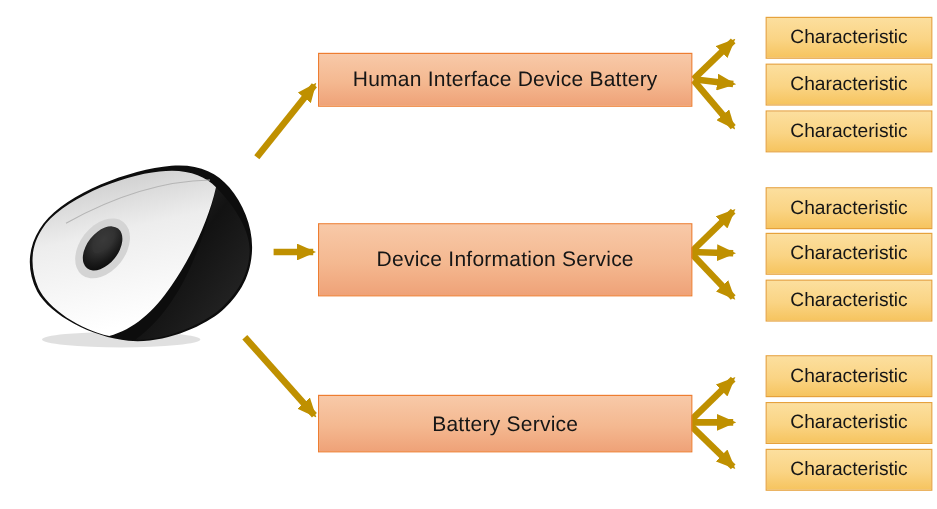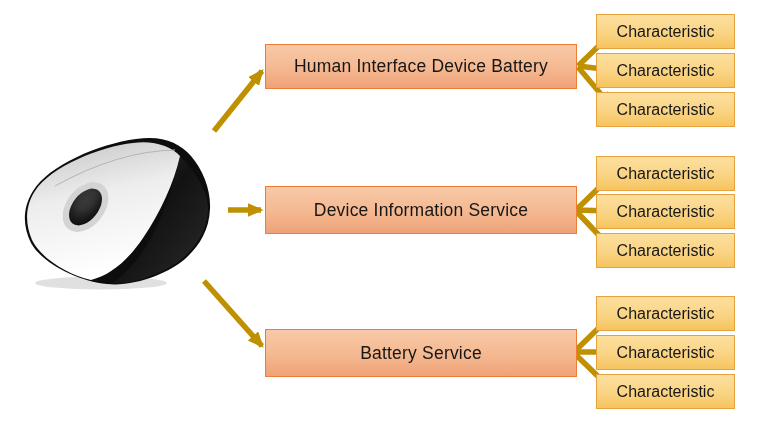--- a/index.html
+++ b/index.html
@@ -11,24 +11,24 @@
   .mouse-wrap{position:absolute;left:23px;top:136px;width:192px;height:154px;z-index:2;}
   .service-box{
     position:absolute;left:265px;width:312px;z-index:3;
     display:flex;align-items:center;justify-content:center;
     background:linear-gradient(to bottom,#f8c9a8 0%,#f4b890 55%,#efa278 100%);
     border:1.6px solid #ed7d31;
     font-size:17.5px;color:#161616;letter-spacing:.2px;
     box-sizing:border-box;text-align:center;
   }
   .svc-0{top:44px;height:45px;}
-  .svc-1{top:186px;height:48px;}
+  .svc-1{top:186px;height:61px;}
   .svc-2{top:329px;height:48px;}
   .char-box{
-    position:absolute;left:596px;width:139px;height:35px;z-index:3;
+    position:absolute;left:638px;width:139px;height:35px;z-index:3;
     display:flex;align-items:center;justify-content:center;
     background:linear-gradient(to bottom,#fcdf9e 0%,#fad484 55%,#f6c45f 100%);
     border:1.6px solid #e6a23c;
     font-size:16px;color:#161616;
     box-sizing:border-box;text-align:center;
   }
   .c00{top:14px;}  .c01{top:53px;}  .c02{top:92px;}
   .c10{top:156px;} .c11{top:194px;} .c12{top:233px;}
   .c20{top:296px;} .c21{top:335px;} .c22{top:374px;}
 </style>

